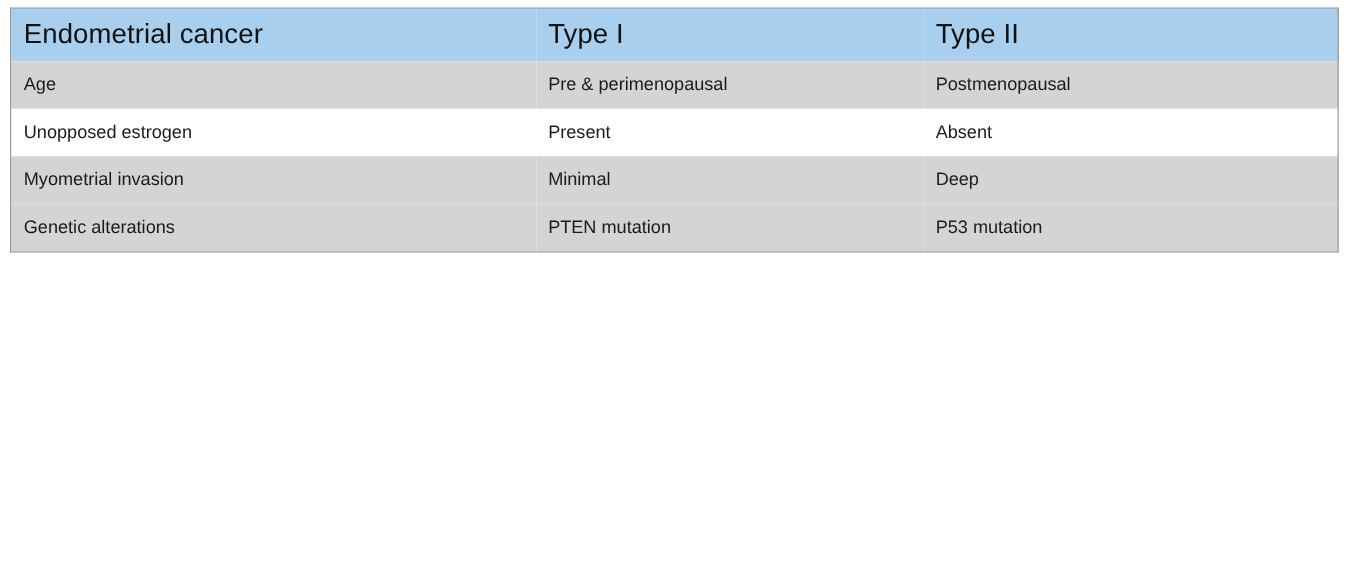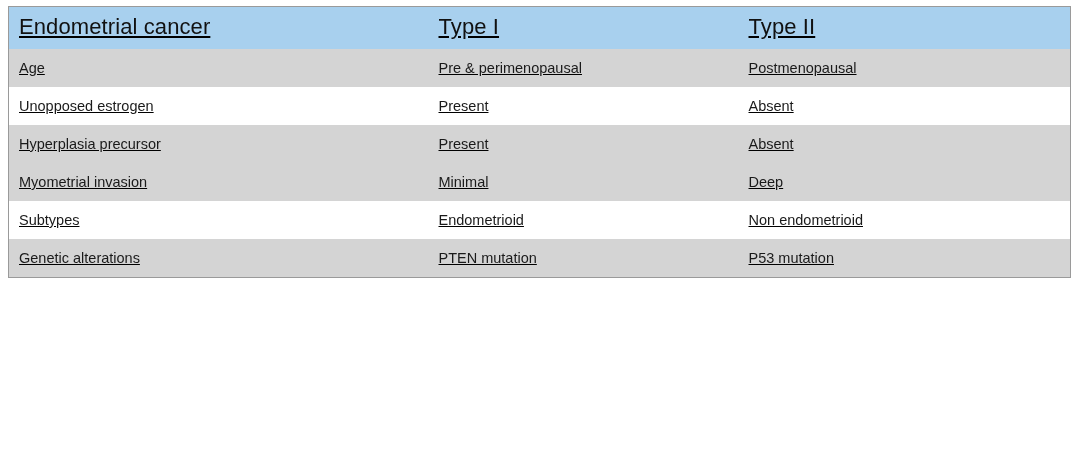--- a/index.html
+++ b/index.html
@@ -12,21 +12,20 @@
     height: 462px;
     font-family: "Liberation Sans", sans-serif;
     overflow: hidden;
   }
   .table-wrap {
     box-sizing: border-box;
     width: 1082px;
     height: 462px;
     padding: 6px 8px 10px 8px;
     background: #ffffff;
-    text-decoration: underline;
   }
   table.comparison {
     border-collapse: collapse;
     width: 1062px;
     table-layout: fixed;
     border: 1px solid #9a9a9a;
   }
   table.comparison col.c0 { width: 420px; }
   table.comparison col.c1 { width: 310px; }
   table.comparison col.c2 { width: 332px; }
@@ -80,33 +79,23 @@
         <td>Age</td>
         <td>Pre &amp; perimenopausal</td>
         <td>Postmenopausal</td>
       </tr>
       <tr class="even">
         <td>Unopposed estrogen</td>
         <td>Present</td>
         <td>Absent</td>
       </tr>
       <tr class="odd">
-        <td>Hyperplasia precursor</td>
-        <td>Present</td>
-        <td>Absent</td>
-      </tr>
-      <tr class="odd">
         <td>Myometrial invasion</td>
         <td>Minimal</td>
         <td>Deep</td>
-      </tr>
-      <tr class="even">
-        <td>Subtypes</td>
-        <td>Endometrioid</td>
-        <td>Non endometrioid</td>
       </tr>
       <tr class="odd">
         <td>Genetic alterations</td>
         <td>PTEN mutation</td>
         <td>P53 mutation</td>
       </tr>
     </tbody>
   </table>
 </div>
 

